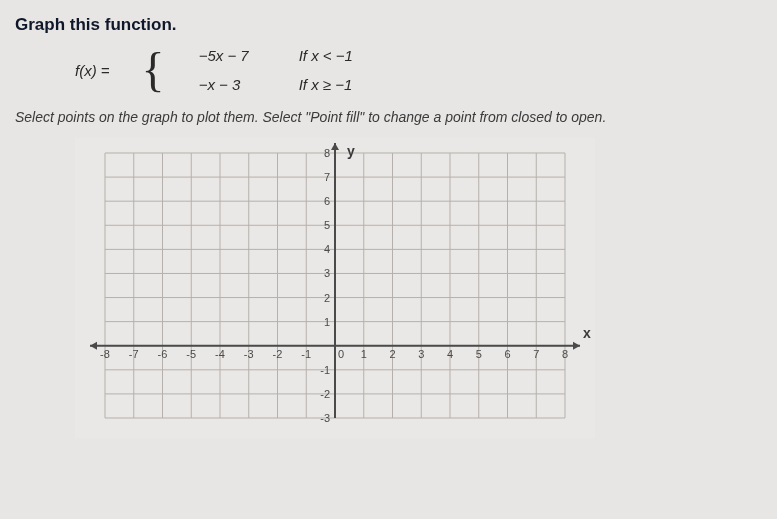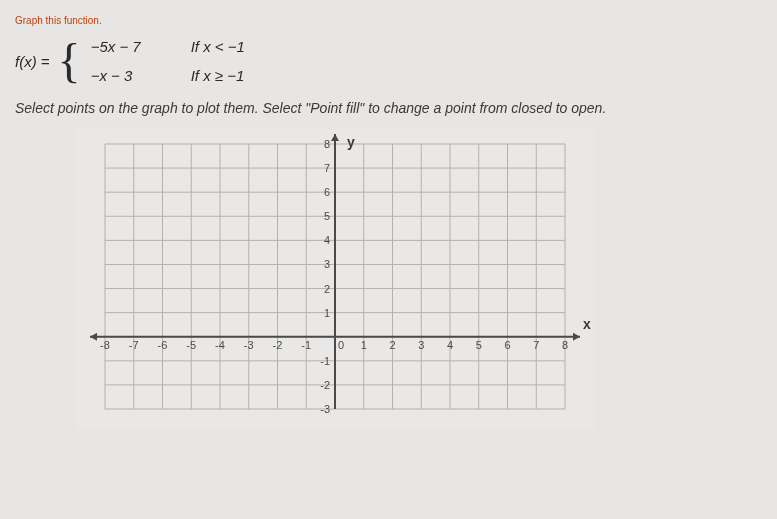--- a/index.html
+++ b/index.html
@@ -8,32 +8,34 @@
       box-sizing: border-box;
     }
     body {
       font-family: Arial, sans-serif;
       background: #e8e6e4;
       padding: 15px;
       width: 777px;
       height: 519px;
     }
     .heading {
-      font-weight: normal;
-      font-size: 10px;
-      color: #c2410c;
+      font-weight: bold;
+      font-size: 17px;
+      color: #0f172a;
       margin-bottom: 12px;
     }
     .function-def {
       display: flex;
       align-items: center;
+      margin-left: 60px;
       margin-bottom: 15px;
       font-size: 15px;
       font-style: italic;
       color: #2a2a2a;
+      gap: 24px;
     }
     .fx {
       margin-right: 8px;
     }
     .brace {
       font-size: 48px;
       font-family: serif;
       font-style: normal;
       line-height: 0.8;
       margin-right: 10px;

